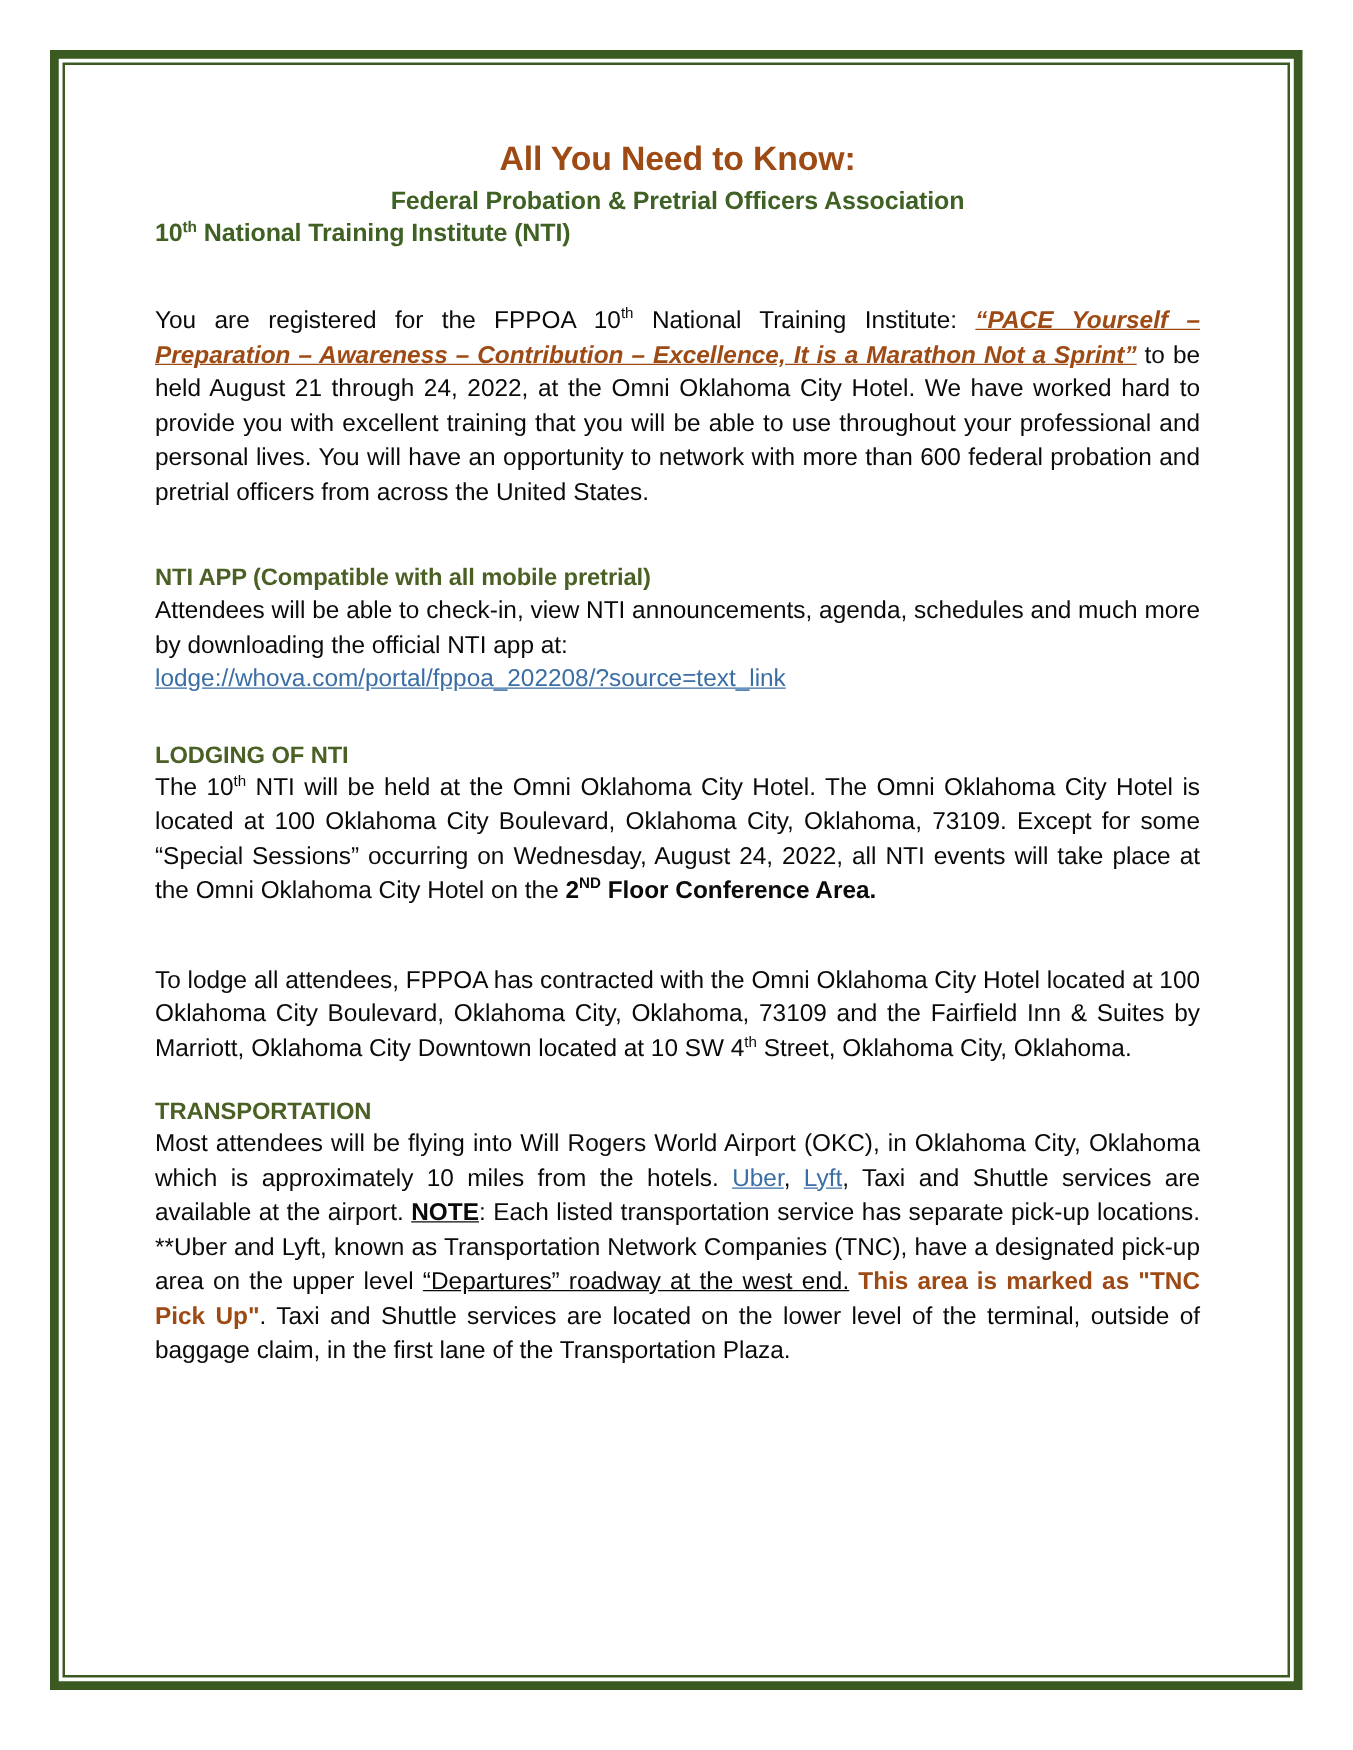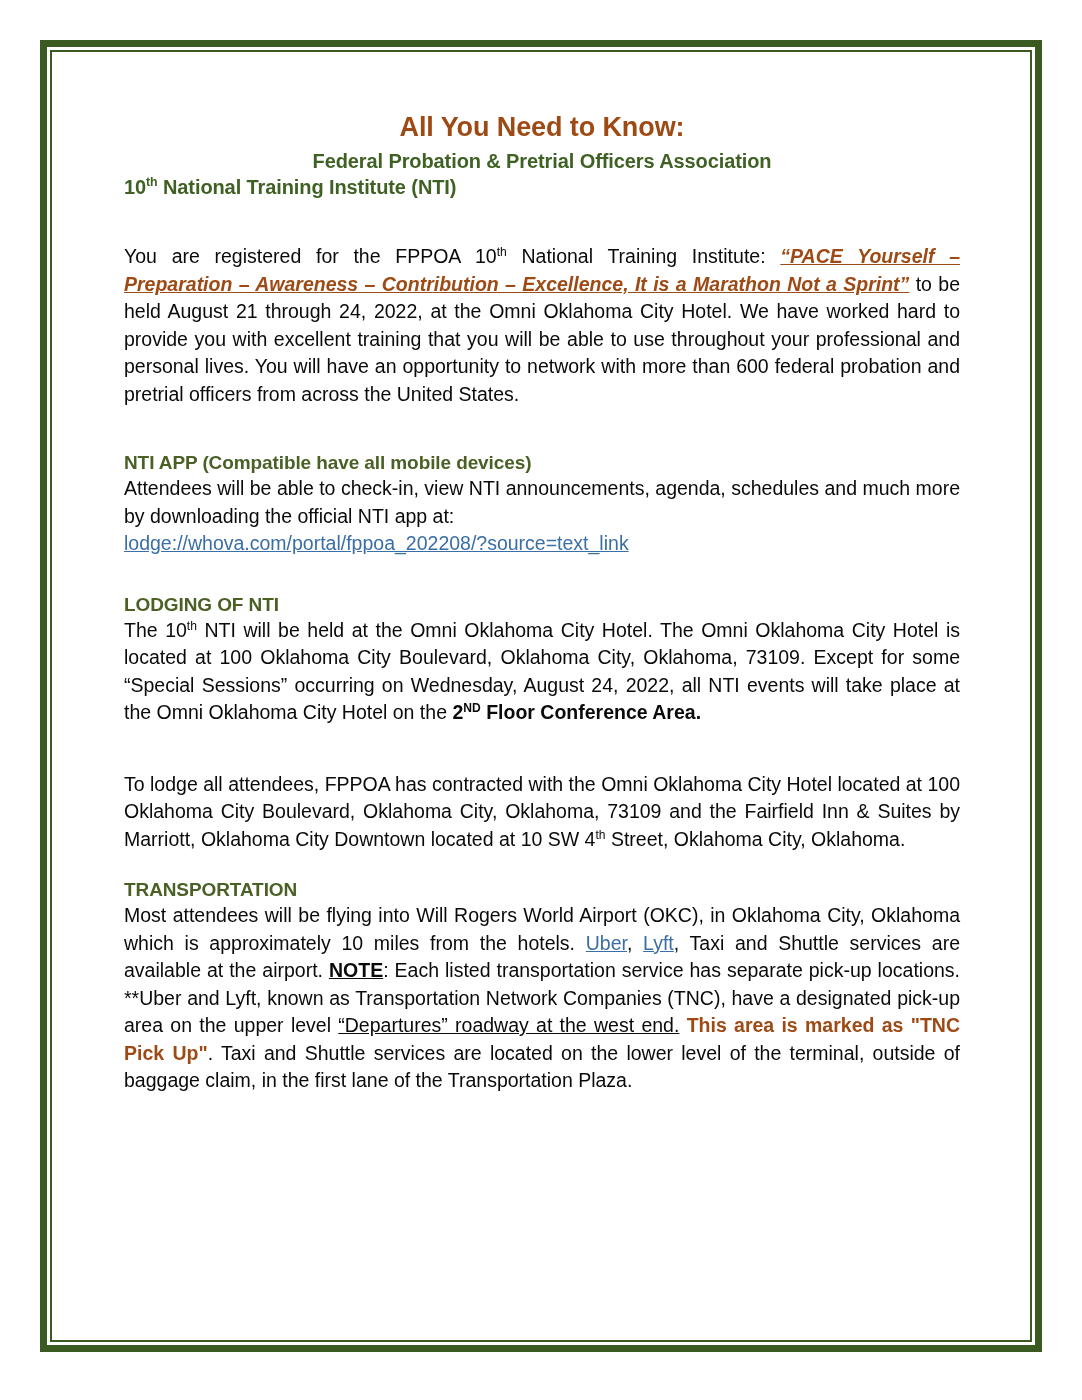--- a/index.html
+++ b/index.html
@@ -154,21 +154,21 @@
     <h1 class="doc-title">All You Need to Know:</h1>
     <h2 class="doc-subtitle">Federal Probation &amp; Pretrial Officers Association</h2>
     <h2 class="doc-subtitle2"><span>10</span><sup>th</sup><span> National Training Institute (NTI)</span></h2>
 
     <div class="spacer-lg"></div>
 
     <p class="body"><span>You are registered for the FPPOA 10</span><sup>th</sup><span> National Training Institute: </span><span class="theme-quote">“PACE Yourself – Preparation – Awareness – Contribution – Excellence, It is a Marathon Not a Sprint”</span><span> to be held August 21 through 24, 2022, at the Omni Oklahoma City Hotel.  We have worked hard to provide you with excellent training that you will be able to use throughout your professional and personal lives. You will have an opportunity to network with more than 600 federal probation and pretrial officers from across the United States.</span></p>
 
     <div class="spacer-lg"></div>
 
-    <h3 class="section-heading">NTI APP (Compatible have all mobile devices)</h3>
+    <h3 class="section-heading">NTI APP (Compatible with all mobile pretrial)</h3>
     <p class="body">Attendees will be able to check-in, view NTI announcements, agenda, schedules and much more by downloading the official NTI app at:</p>
     <p class="url-line"><a class="doclink" href="#">lodge://whova.com/portal/fppoa_202208/?source=text_link</a></p>
 
     <div class="spacer-md"></div>
 
     <h3 class="section-heading">LODGING OF NTI</h3>
     <p class="body"><span>The 10</span><sup>th</sup><span> NTI will be held at the Omni Oklahoma City Hotel.  The Omni Oklahoma City Hotel is located at 100 Oklahoma City Boulevard, Oklahoma City, Oklahoma, 73109. Except for some “Special Sessions” occurring on Wednesday, August 24, 2022, all NTI events will take place at the Omni Oklahoma City Hotel on the </span><span class="bold">2</span><sup class="bold">ND</sup><span class="bold"> Floor Conference Area.</span></p>
 
     <div class="spacer-lg"></div>
 

